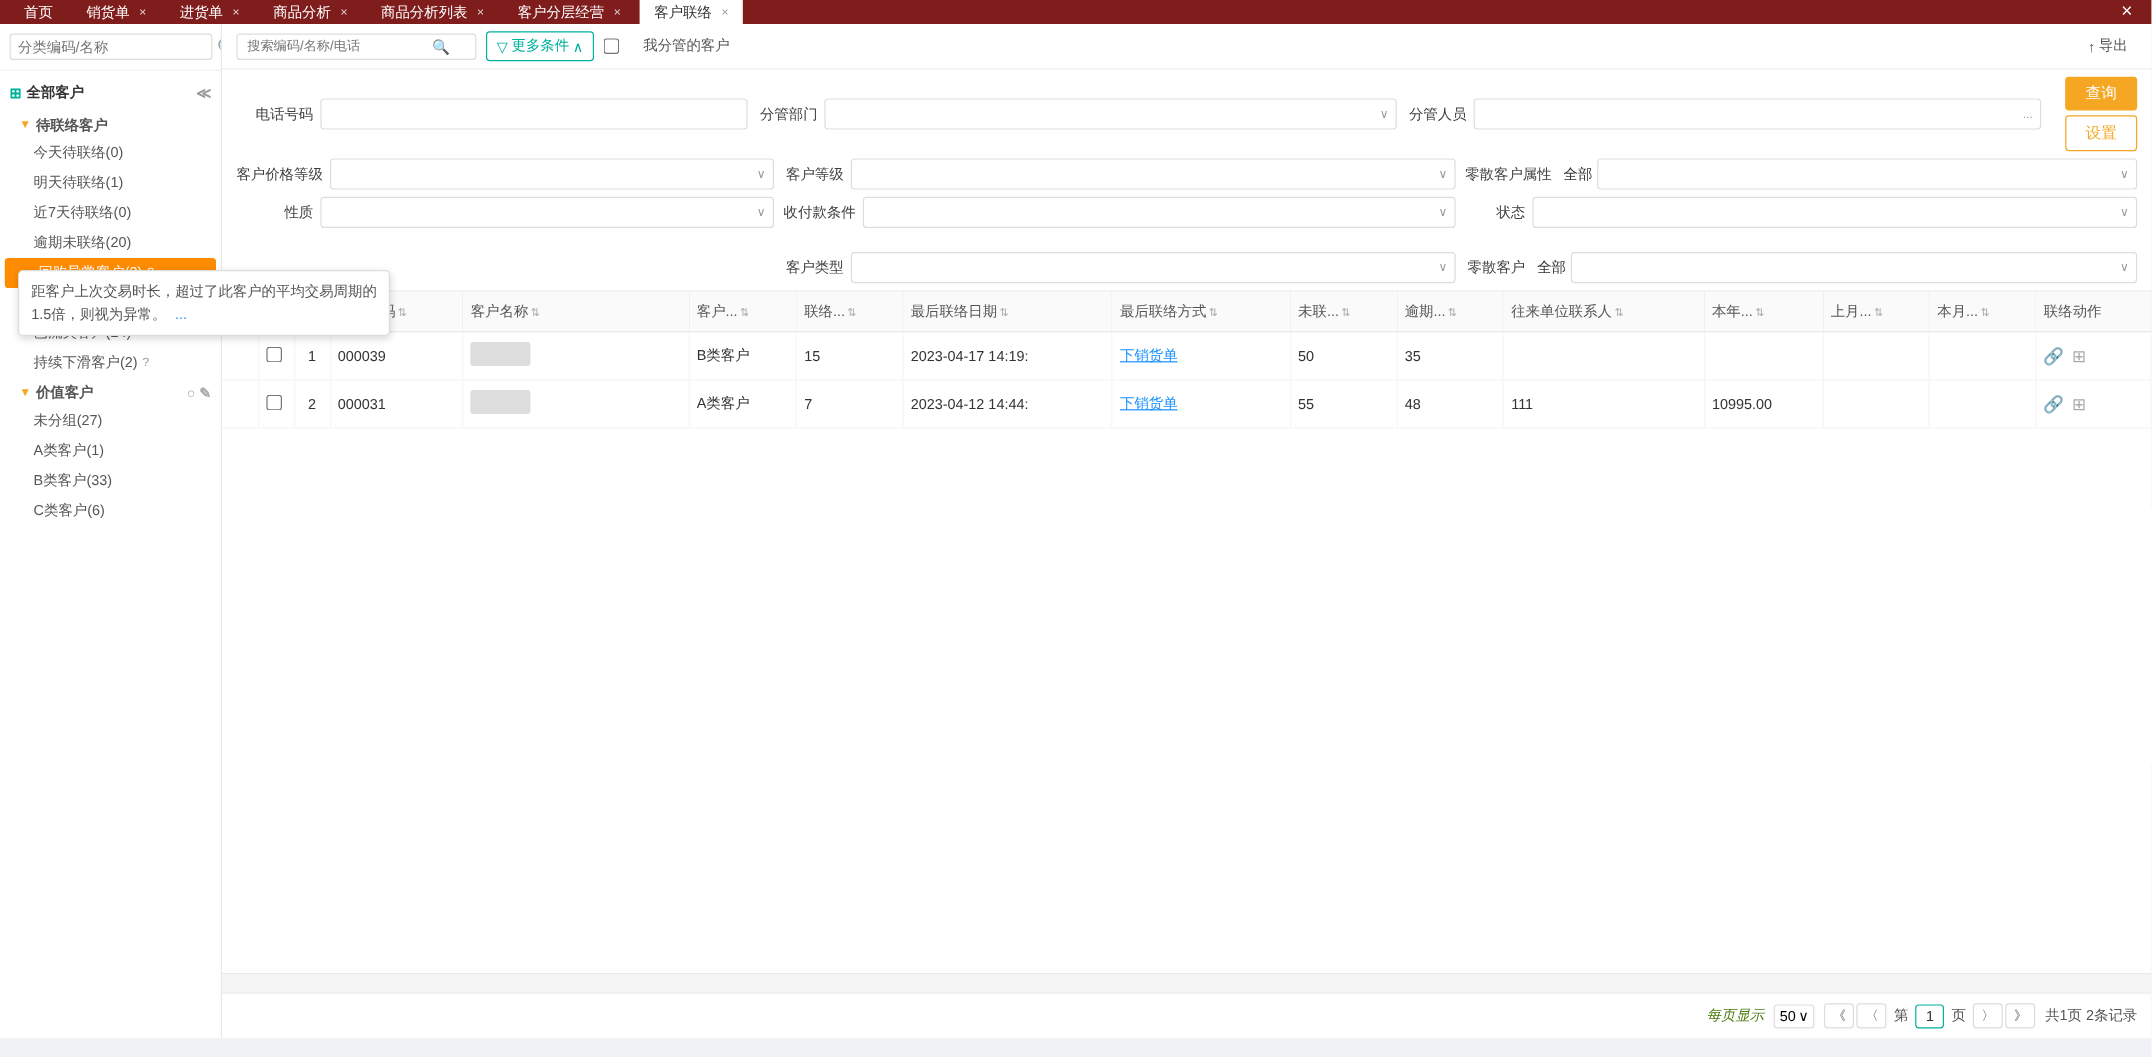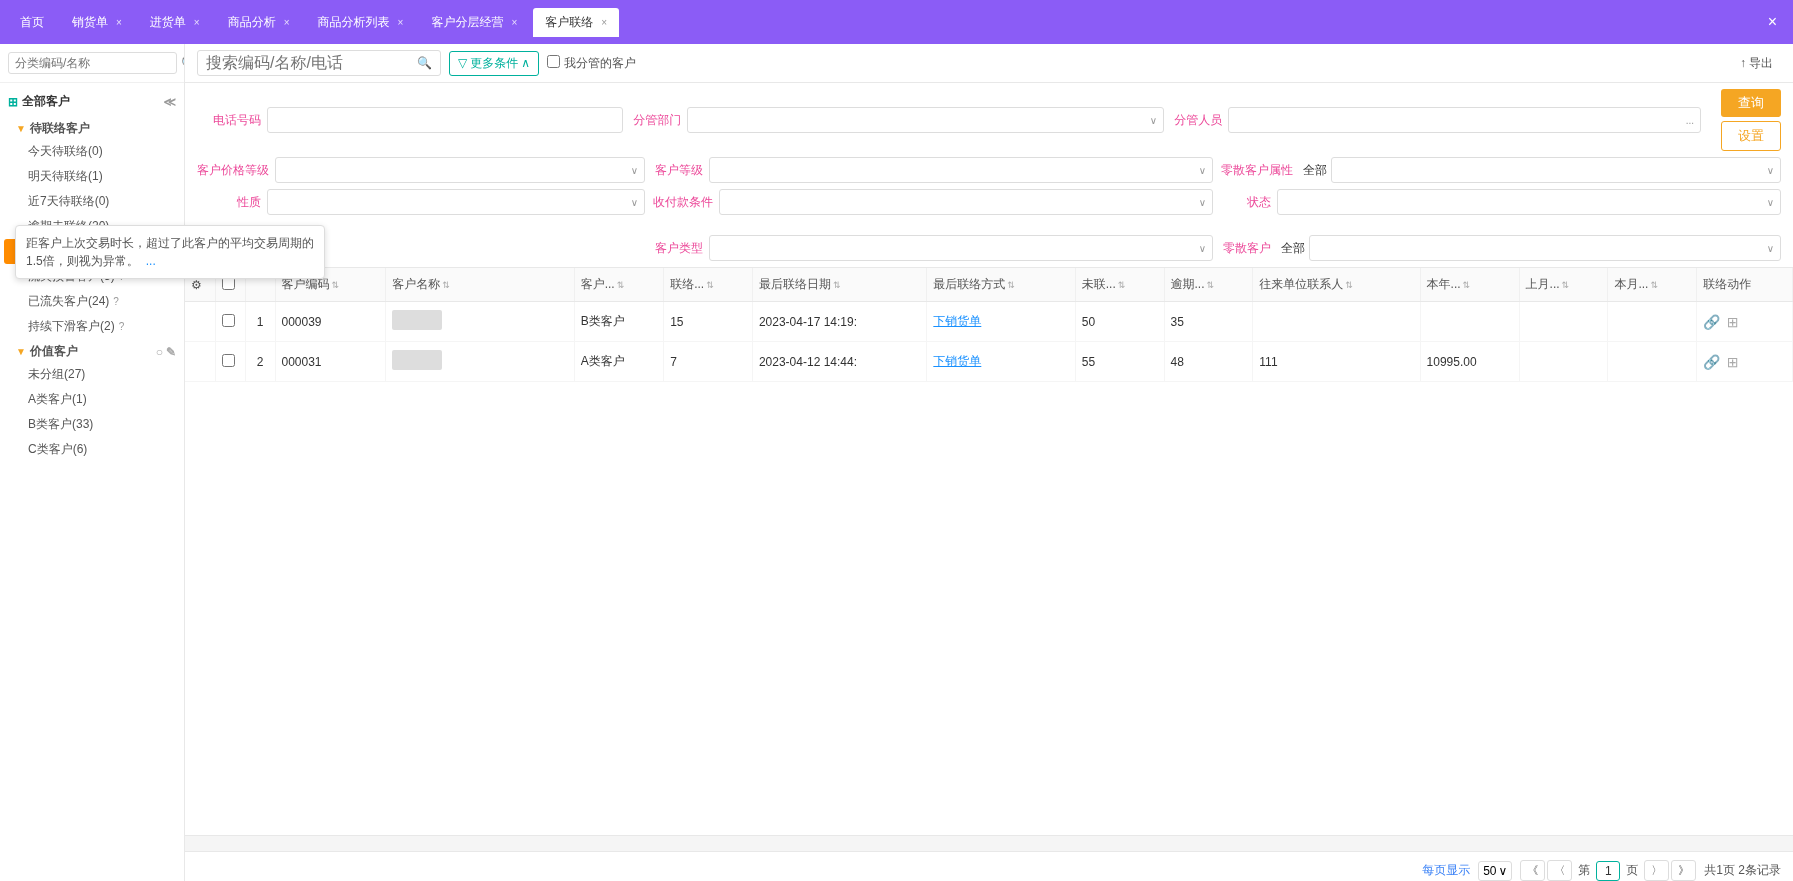--- a/index.html
+++ b/index.html
@@ -1,21 +1,21 @@
 <!DOCTYPE html>
 <html><head>
   <meta charset="utf-8">
   <style>
     * { box-sizing: border-box; margin: 0; padding: 0; font-family: 'Microsoft YaHei', Arial, sans-serif; font-size: 12px; }
     body { background: #f0f2f5; width: 1793px; height: 881px; overflow: hidden; }
 
     
     .top-nav {
       display: flex; align-items: center;
-      background: #8b5cf6; height: 44px; padding: 0 8px;
+      background: #7f1d1d; height: 20px; padding: 0 8px;
       color: #fff; gap: 4px;
     }
     .nav-item {
       padding: 6px 12px; cursor: pointer; color: #fff; font-size: 13px;
       border-radius: 3px 3px 0 0; display: flex; align-items: center; gap: 4px;
       white-space: nowrap;
     }
     .nav-item.active { background: #fff; color: #333; }
     .nav-item .close-x { font-size: 10px; margin-left: 4px; color: rgba(255,255,255,0.8); }
     .nav-item.active .close-x { color: #999; }
@@ -86,50 +86,50 @@
     
     .filter-bar {
       background: #fff; border-bottom: 1px solid #e8e8e8;
       padding: 6px 12px; display: flex; align-items: center; gap: 8px;
     }
     .search-input-wrap {
       display: flex; align-items: center; border: 1px solid #ddd;
       border-radius: 3px; padding: 3px 8px; gap: 4px; min-width: 200px;
     }
     .search-input-wrap input {
-      border: none; outline: none; font-size: 16px; min-width: 150px;
+      border: none; outline: none; font-size: 11px; min-width: 150px;
     }
     .search-input-wrap .s-icon { color: #00b19d; }
     .more-conditions {
       display: flex; align-items: center; gap: 3px;
       color: #00b19d; cursor: pointer; padding: 3px 8px;
       border: 1px solid #00b19d; border-radius: 3px; white-space: nowrap;
     }
     .my-customer {
-      display: flex; align-items: flex-start; gap: 4px; color: #555; cursor: pointer;
+      display: flex; align-items: center; gap: 20px; color: #555; cursor: pointer;
     }
     .my-customer input[type=checkbox] { cursor: pointer; }
     .export-btn {
       margin-left: auto; display: flex; align-items: center; gap: 3px;
       color: #555; cursor: pointer; padding: 3px 8px;
     }
 
     
     .adv-filter {
       background: #fff; border-bottom: 1px solid #e8e8e8;
       padding: 6px 12px;
     }
     .adv-row {
       display: flex; align-items: center; gap: 8px; margin-bottom: 6px;
     }
     .adv-row:last-child { margin-bottom: 0; margin-top: 20px; }
     .adv-field {
       display: flex; align-items: center; flex: 1; min-width: 0;
     }
-    .adv-label { color: #ec4899; white-space: nowrap; min-width: 70px; text-align: right; padding-right: 6px; }
+    .adv-label { color: #404040; white-space: nowrap; min-width: 70px; text-align: right; padding-right: 6px; }
     .adv-select {
       flex: 1; border: 1px solid #ddd; border-radius: 3px;
       padding: 4px 6px; display: flex; align-items: center;
       justify-content: space-between; cursor: pointer; background: #fff;
       min-height: 26px;
     }
     .adv-select .chev { color: #999; font-size: 10px; }
     .adv-input {
       flex: 1; border: 1px solid #ddd; border-radius: 3px;
       padding: 4px 6px; background: #fff; min-height: 26px; color: #333;
@@ -167,21 +167,21 @@
     .action-icons { display: flex; gap: 6px; }
     .action-icon { color: #aaa; cursor: pointer; font-size: 14px; }
     .row-num { color: #999; }
 
     
     .pagination-bar {
       display: flex; align-items: center; justify-content: flex-end;
       padding: 8px 12px; background: #fff; border-top: 1px solid #e8e8e8;
       gap: 8px;
     }
-    .page-size-label { color: #3b82f6; }
+    .page-size-label { color: #4d7c0f; font-style: italic; }
     .page-size-select {
       border: 1px solid #ddd; border-radius: 3px; padding: 2px 4px;
       display: flex; align-items: center; gap: 2px; cursor: pointer;
     }
     .page-nav { display: flex; align-items: center; gap: 2px; }
     .page-btn {
       border: 1px solid #ddd; background: #fff; padding: 2px 6px;
       cursor: pointer; border-radius: 3px; color: #555; font-size: 11px;
     }
     .page-current {

